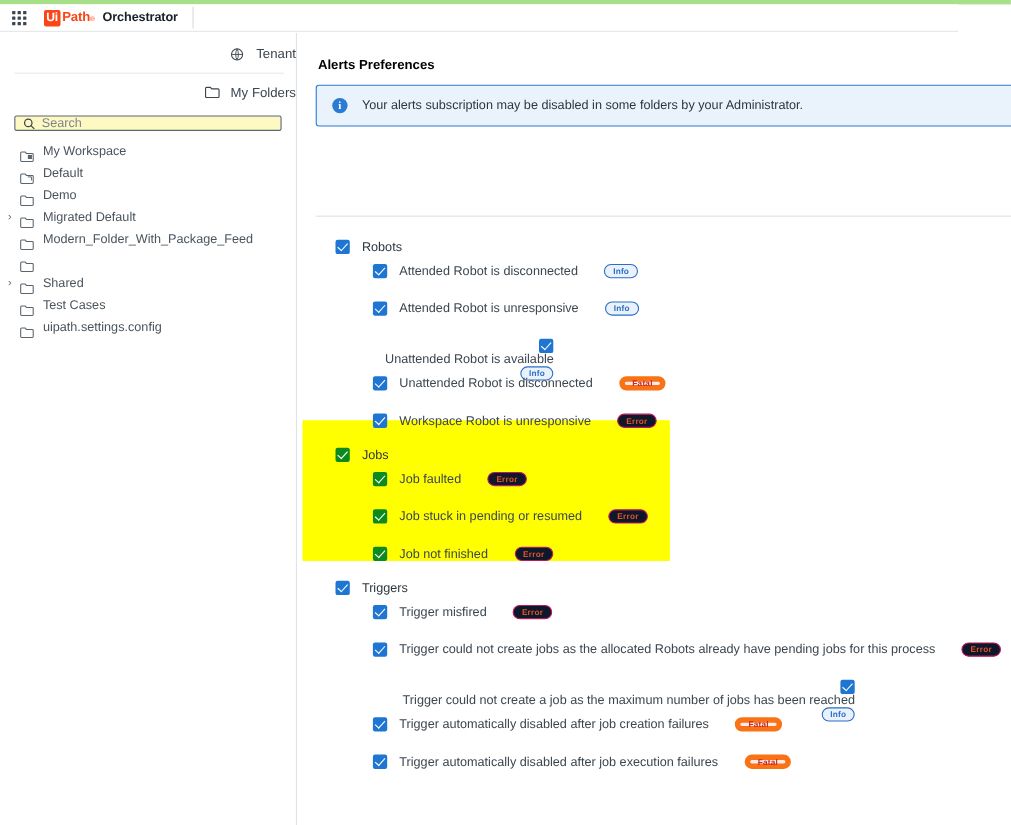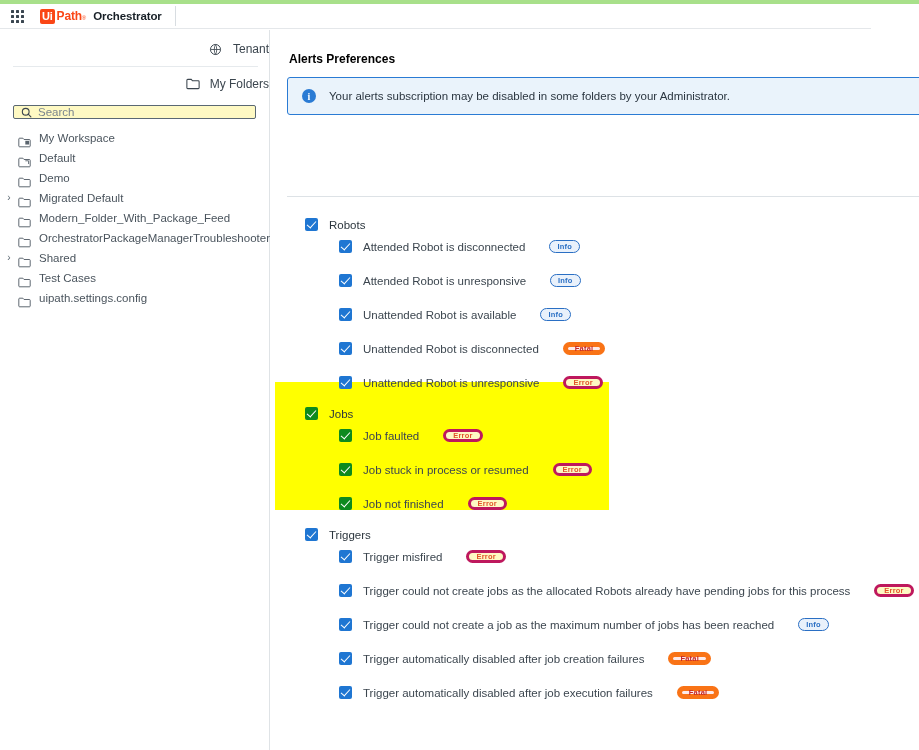--- a/index.html
+++ b/index.html
@@ -217,21 +217,21 @@
     height: 13px;
     padding: 0 7px;
     border-radius: 7px;
     font-size: 7.5px;
     font-weight: bold;
     letter-spacing: 0.2px;
     white-space: nowrap;
     cursor: default;
   }
   .badge.info  { background: #e9f1fb; border: 1px solid #2a6fc4; color: #2a6fc4; }
-  .badge.error { background: #fef9c3; border: 3px solid #be185d; color: #e2542a; }
+  .badge.error { background: #0f172a; border: 1px solid #be185d; color: #e2542a; }
   .badge.fatal { background: #fdeaea; border: 5px solid #f97316; color: #c62828; }
 
   
   #jobs-highlight {
     position: absolute;
     left: 4px; top: 352px;
     width: 334px; height: 128px;
     background: #ffff00;
   }
 </style>
@@ -342,21 +342,20 @@
         </span>
         <span>Modern_Folder_With_Package_Feed</span>
       </div>
       <div class="folder-row">
         <span class="chev empty">›</span>
         <span class="folder-ico">
           <svg width="13" height="11" viewBox="0 0 16 13">
             <path d="M1 2.2a1 1 0 011-1h4l1.4 1.6H14a1 1 0 011 1v7a1 1 0 01-1 1H2a1 1 0 01-1-1z" fill="none" stroke="#5a646d" stroke-width="1.2"></path>
           </svg>
         </span>
-        <span>OrchestratorPackageManagerTroubleshooter</span>
       </div>
       <div class="folder-row">
         <span class="chev">›</span>
         <span class="folder-ico">
           <svg width="13" height="11" viewBox="0 0 16 13">
             <path d="M1 2.2a1 1 0 011-1h4l1.4 1.6H14a1 1 0 011 1v7a1 1 0 01-1 1H2a1 1 0 01-1-1z" fill="none" stroke="#5a646d" stroke-width="1.2"></path>
           </svg>
         </span>
         <span>Shared</span>
       </div>
@@ -402,47 +401,47 @@
       <div class="evt-row" style="left: 68px; top: 210px;">
         <span class="cb"></span>
         <span class="cb-label">Attended Robot is disconnected</span>
         <span class="badge info">Info</span>
       </div>
       <div class="evt-row" style="left: 68px; top: 244px;">
         <span class="cb"></span>
         <span class="cb-label">Attended Robot is unresponsive</span>
         <span class="badge info">Info</span>
       </div>
-      <div class="evt-row" style="left: 68px; top: 278px;">
+      <div class="evt-row" style="left: 68px; top: 278px; flex-direction: column;">
         <span class="cb"></span>
         <span class="cb-label">Unattended Robot is available</span>
         <span class="badge info">Info</span>
       </div>
       <div class="evt-row" style="left: 68px; top: 312px;">
         <span class="cb"></span>
         <span class="cb-label">Unattended Robot is disconnected</span>
         <span class="badge fatal">Fatal</span>
       </div>
       <div class="evt-row" style="left: 68px; top: 346px;">
         <span class="cb"></span>
-        <span class="cb-label">Unattended Robot is unresponsive</span>
+        <span class="cb-label">Workspace Robot is unresponsive</span>
         <span class="badge error">Error</span>
       </div>
       <div class="evt-row" style="left: 34px; top: 377px;">
         <span class="cb on-highlight"></span>
         <span class="cb-label group">Jobs</span>
       </div>
       <div class="evt-row" style="left: 68px; top: 399px;">
         <span class="cb on-highlight"></span>
         <span class="cb-label">Job faulted</span>
         <span class="badge error">Error</span>
       </div>
       <div class="evt-row" style="left: 68px; top: 433px;">
         <span class="cb on-highlight"></span>
-        <span class="cb-label">Job stuck in process or resumed</span>
+        <span class="cb-label">Job stuck in pending or resumed</span>
         <span class="badge error">Error</span>
       </div>
       <div class="evt-row" style="left: 68px; top: 467px;">
         <span class="cb on-highlight"></span>
         <span class="cb-label">Job not finished</span>
         <span class="badge error">Error</span>
       </div>
       <div class="evt-row" style="left: 34px; top: 498px;">
         <span class="cb"></span>
         <span class="cb-label group">Triggers</span>
@@ -450,21 +449,21 @@
       <div class="evt-row" style="left: 68px; top: 520px;">
         <span class="cb"></span>
         <span class="cb-label">Trigger misfired</span>
         <span class="badge error">Error</span>
       </div>
       <div class="evt-row" style="left: 68px; top: 554px;">
         <span class="cb"></span>
         <span class="cb-label">Trigger could not create jobs as the allocated Robots already have pending jobs for this process</span>
         <span class="badge error">Error</span>
       </div>
-      <div class="evt-row" style="left: 68px; top: 588px;">
+      <div class="evt-row" style="left: 84px; top: 588px; flex-direction: column;">
         <span class="cb"></span>
         <span class="cb-label">Trigger could not create a job as the maximum number of jobs has been reached</span>
         <span class="badge info">Info</span>
       </div>
       <div class="evt-row" style="left: 68px; top: 622px;">
         <span class="cb"></span>
         <span class="cb-label">Trigger automatically disabled after job creation failures</span>
         <span class="badge fatal">Fatal</span>
       </div>
       <div class="evt-row" style="left: 68px; top: 656px;">

